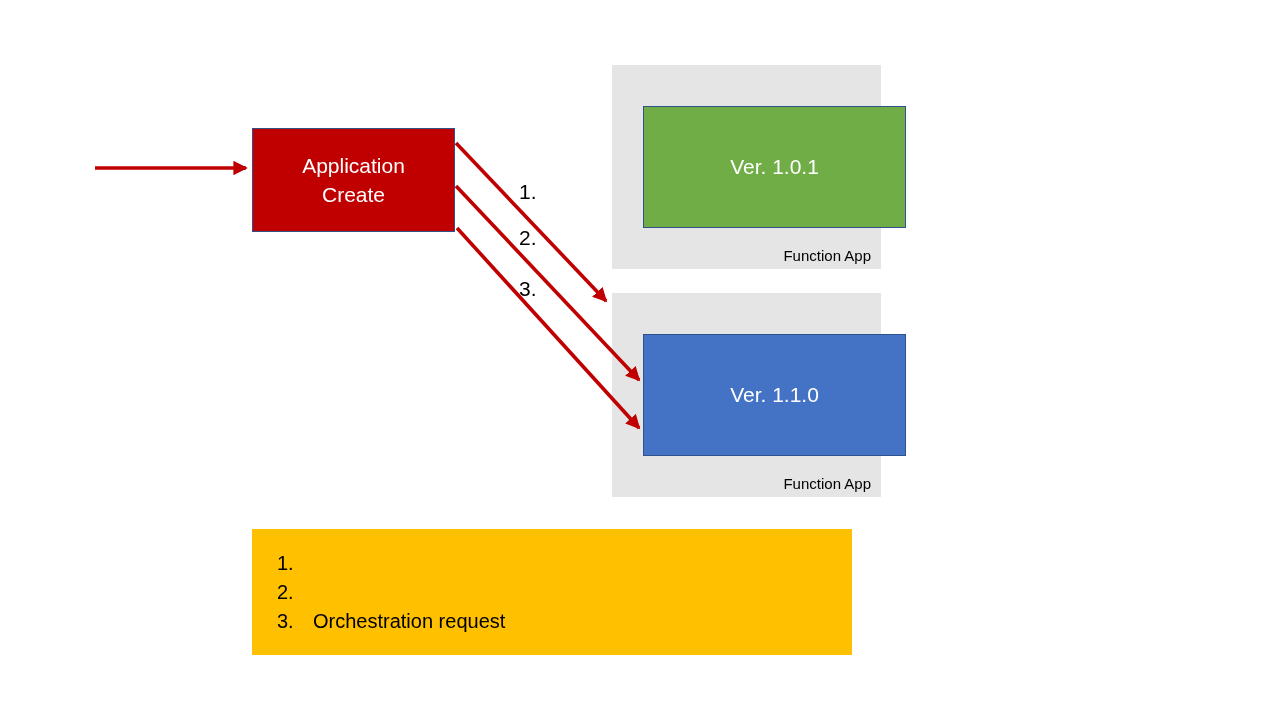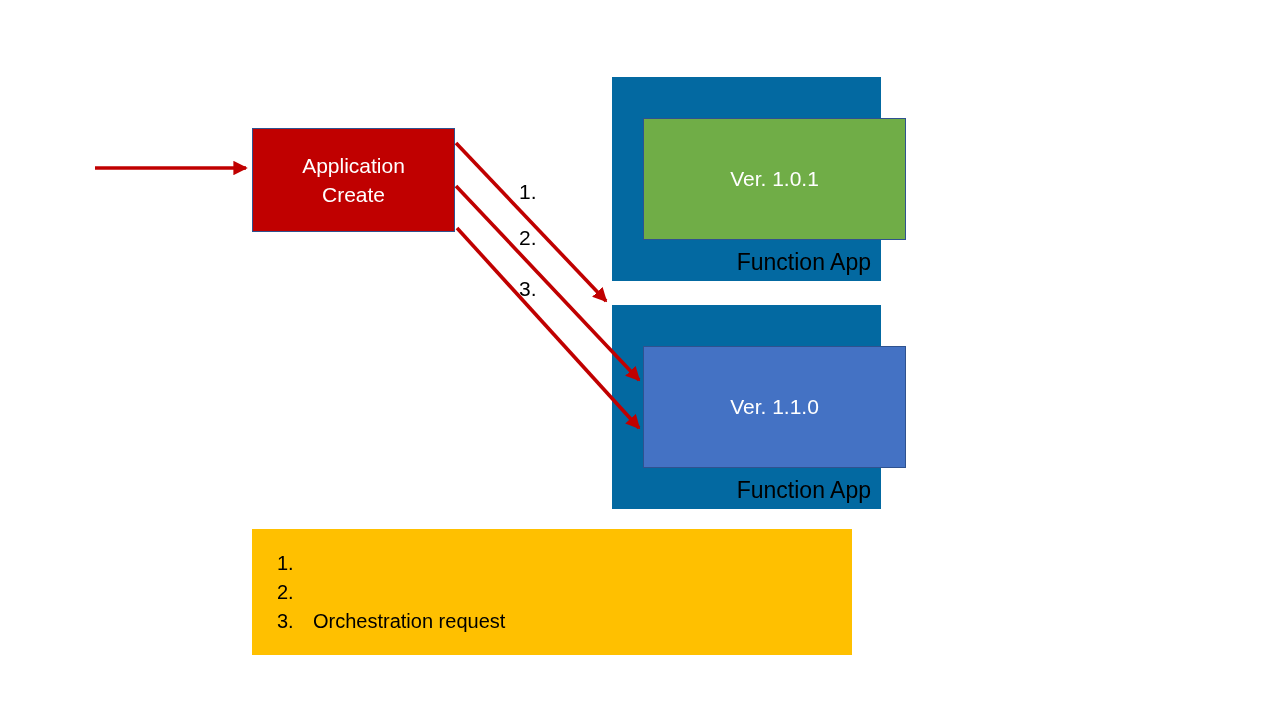--- a/index.html
+++ b/index.html
@@ -27,29 +27,28 @@
     color: #ffffff;
     font-size: 21px;
     line-height: 29px;
     text-align: center;
     width: 130px;
   }
 
   
   .fa-container {
     width: 269px; height: 204px;
-    background: #0369a1;
-    margin-top: 12px;
+    background: #e5e5e5;
   }
   .fa-container.top { left: 612px; top: 65px; }
   .fa-container.bottom { left: 612px; top: 293px; }
   .fa-label {
     position: absolute;
     right: 10px; bottom: 5px;
-    font-size: 23px;
+    font-size: 15px;
     color: #000000;
   }
 
   
   .version-box {
     position: absolute;
     left: 31px; top: 41px;
     width: 263px; height: 122px;
     border: 1.5px solid #2F528F;
     box-sizing: border-box;

